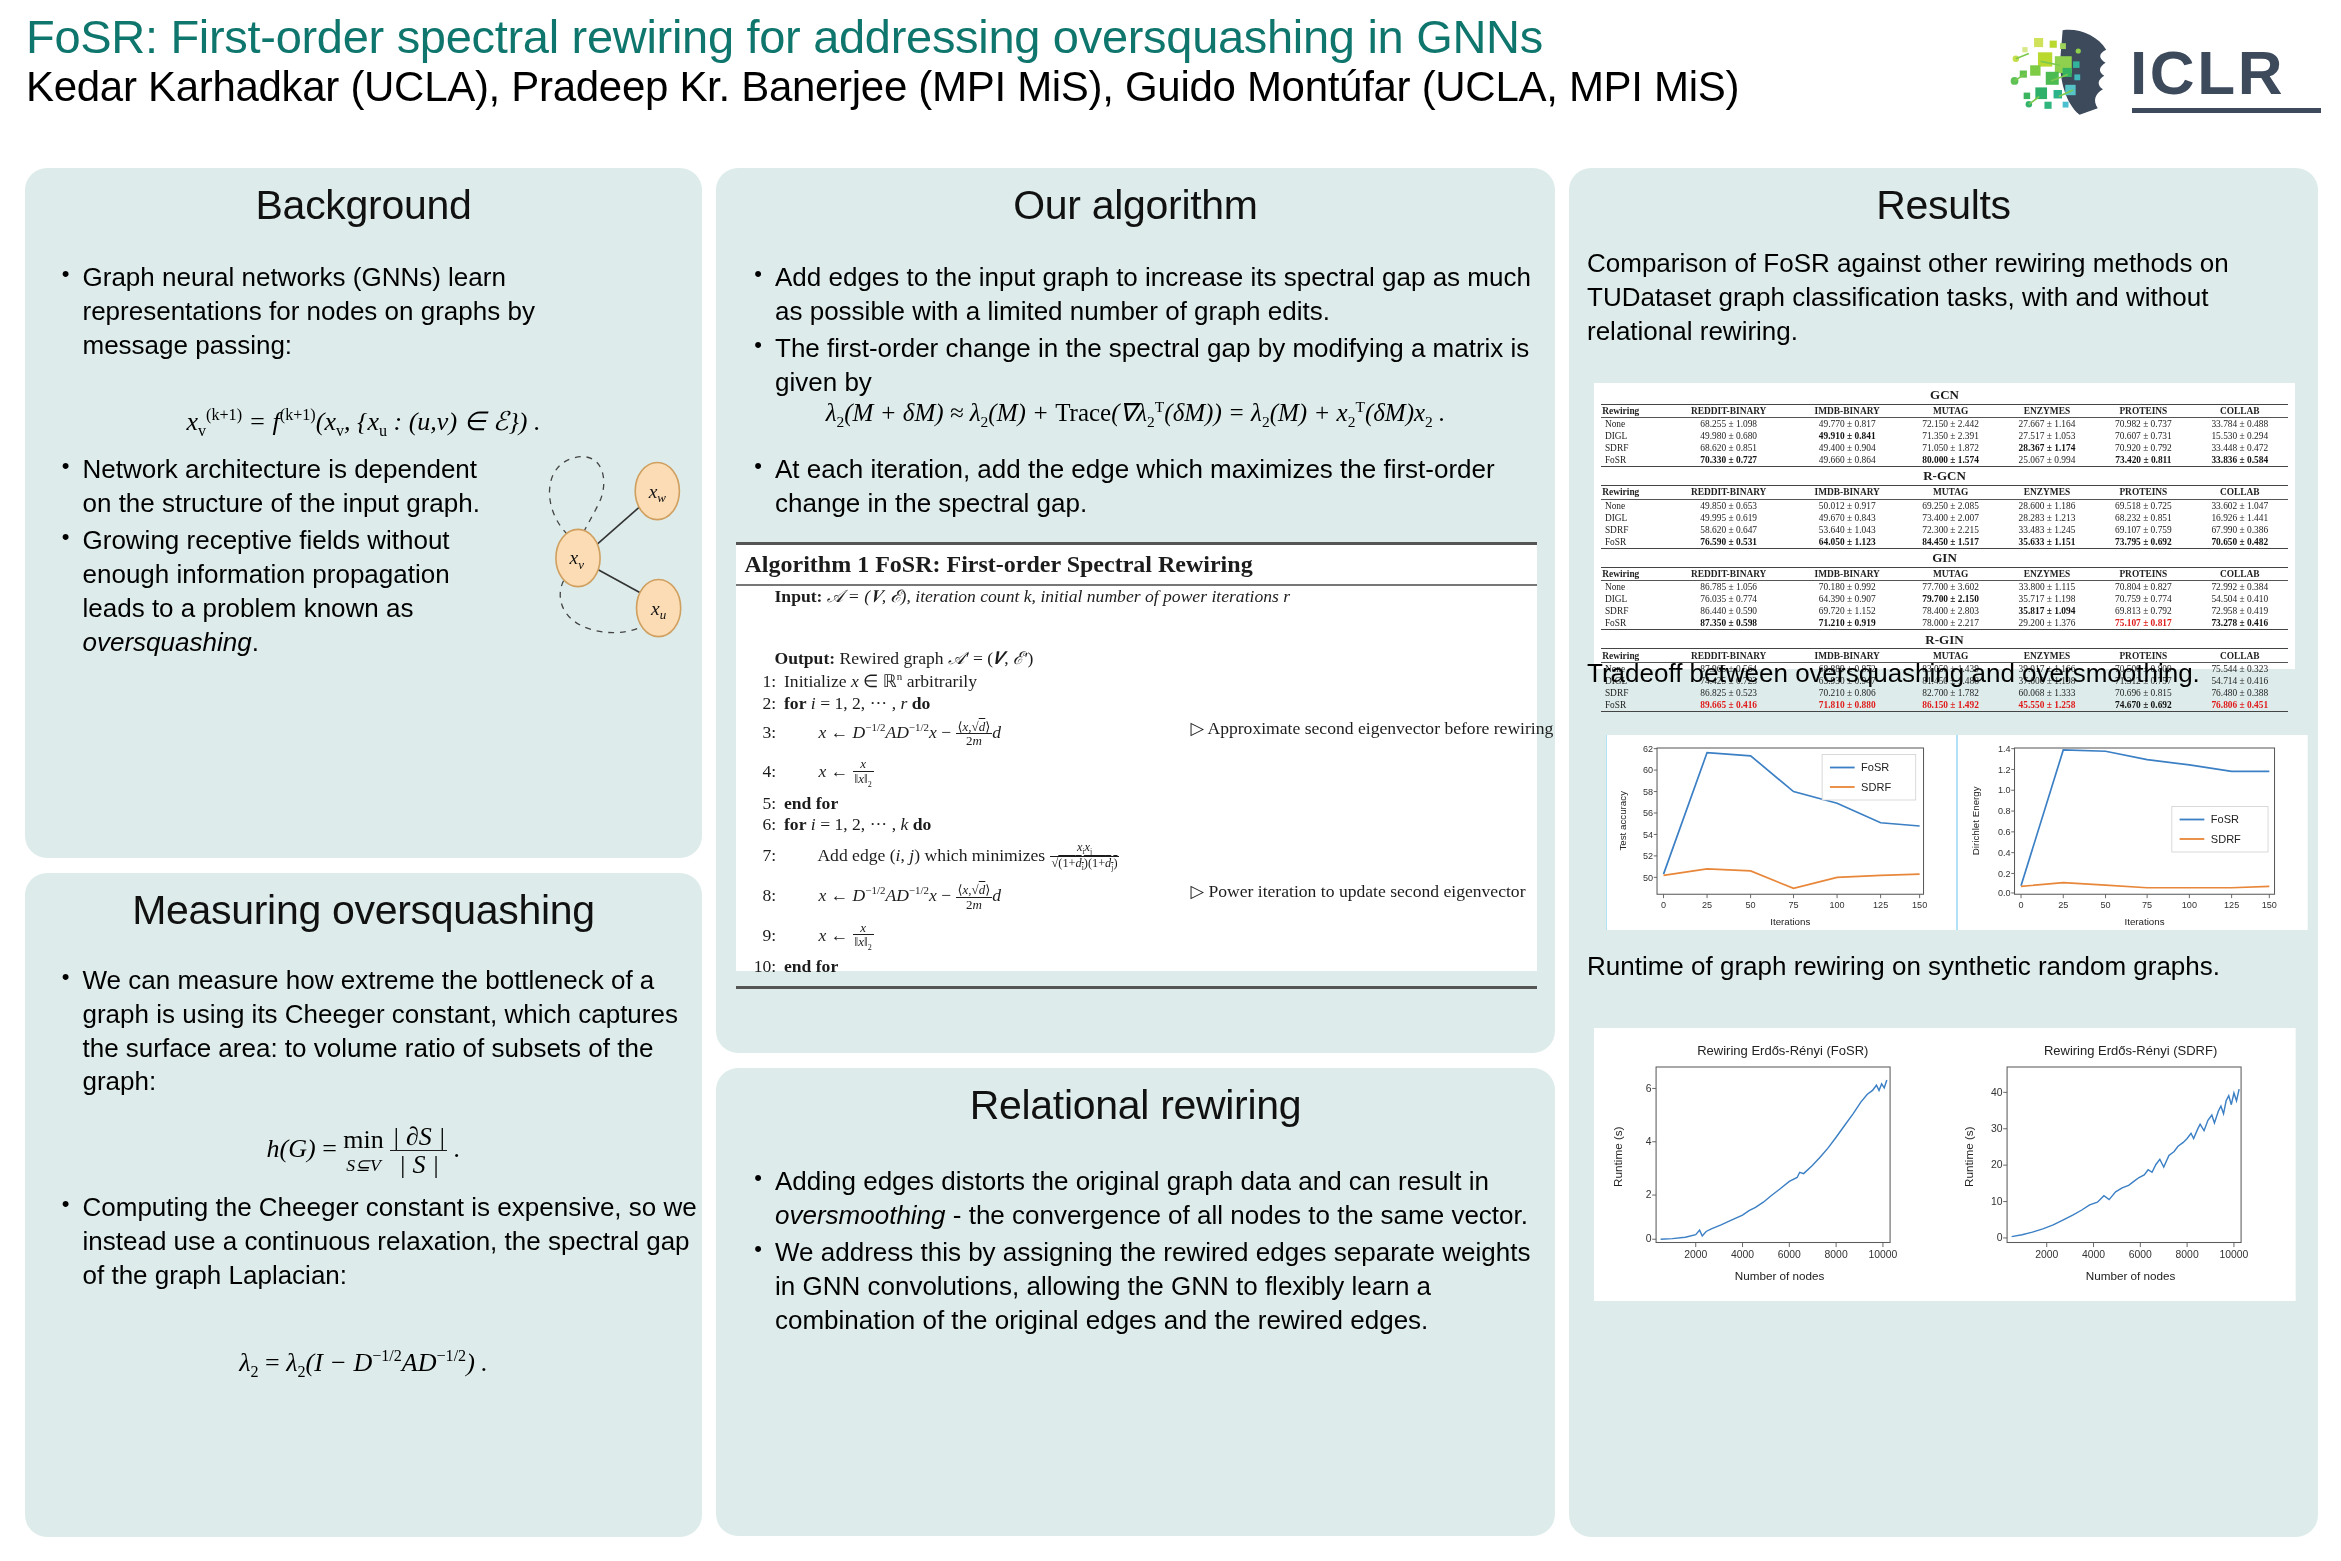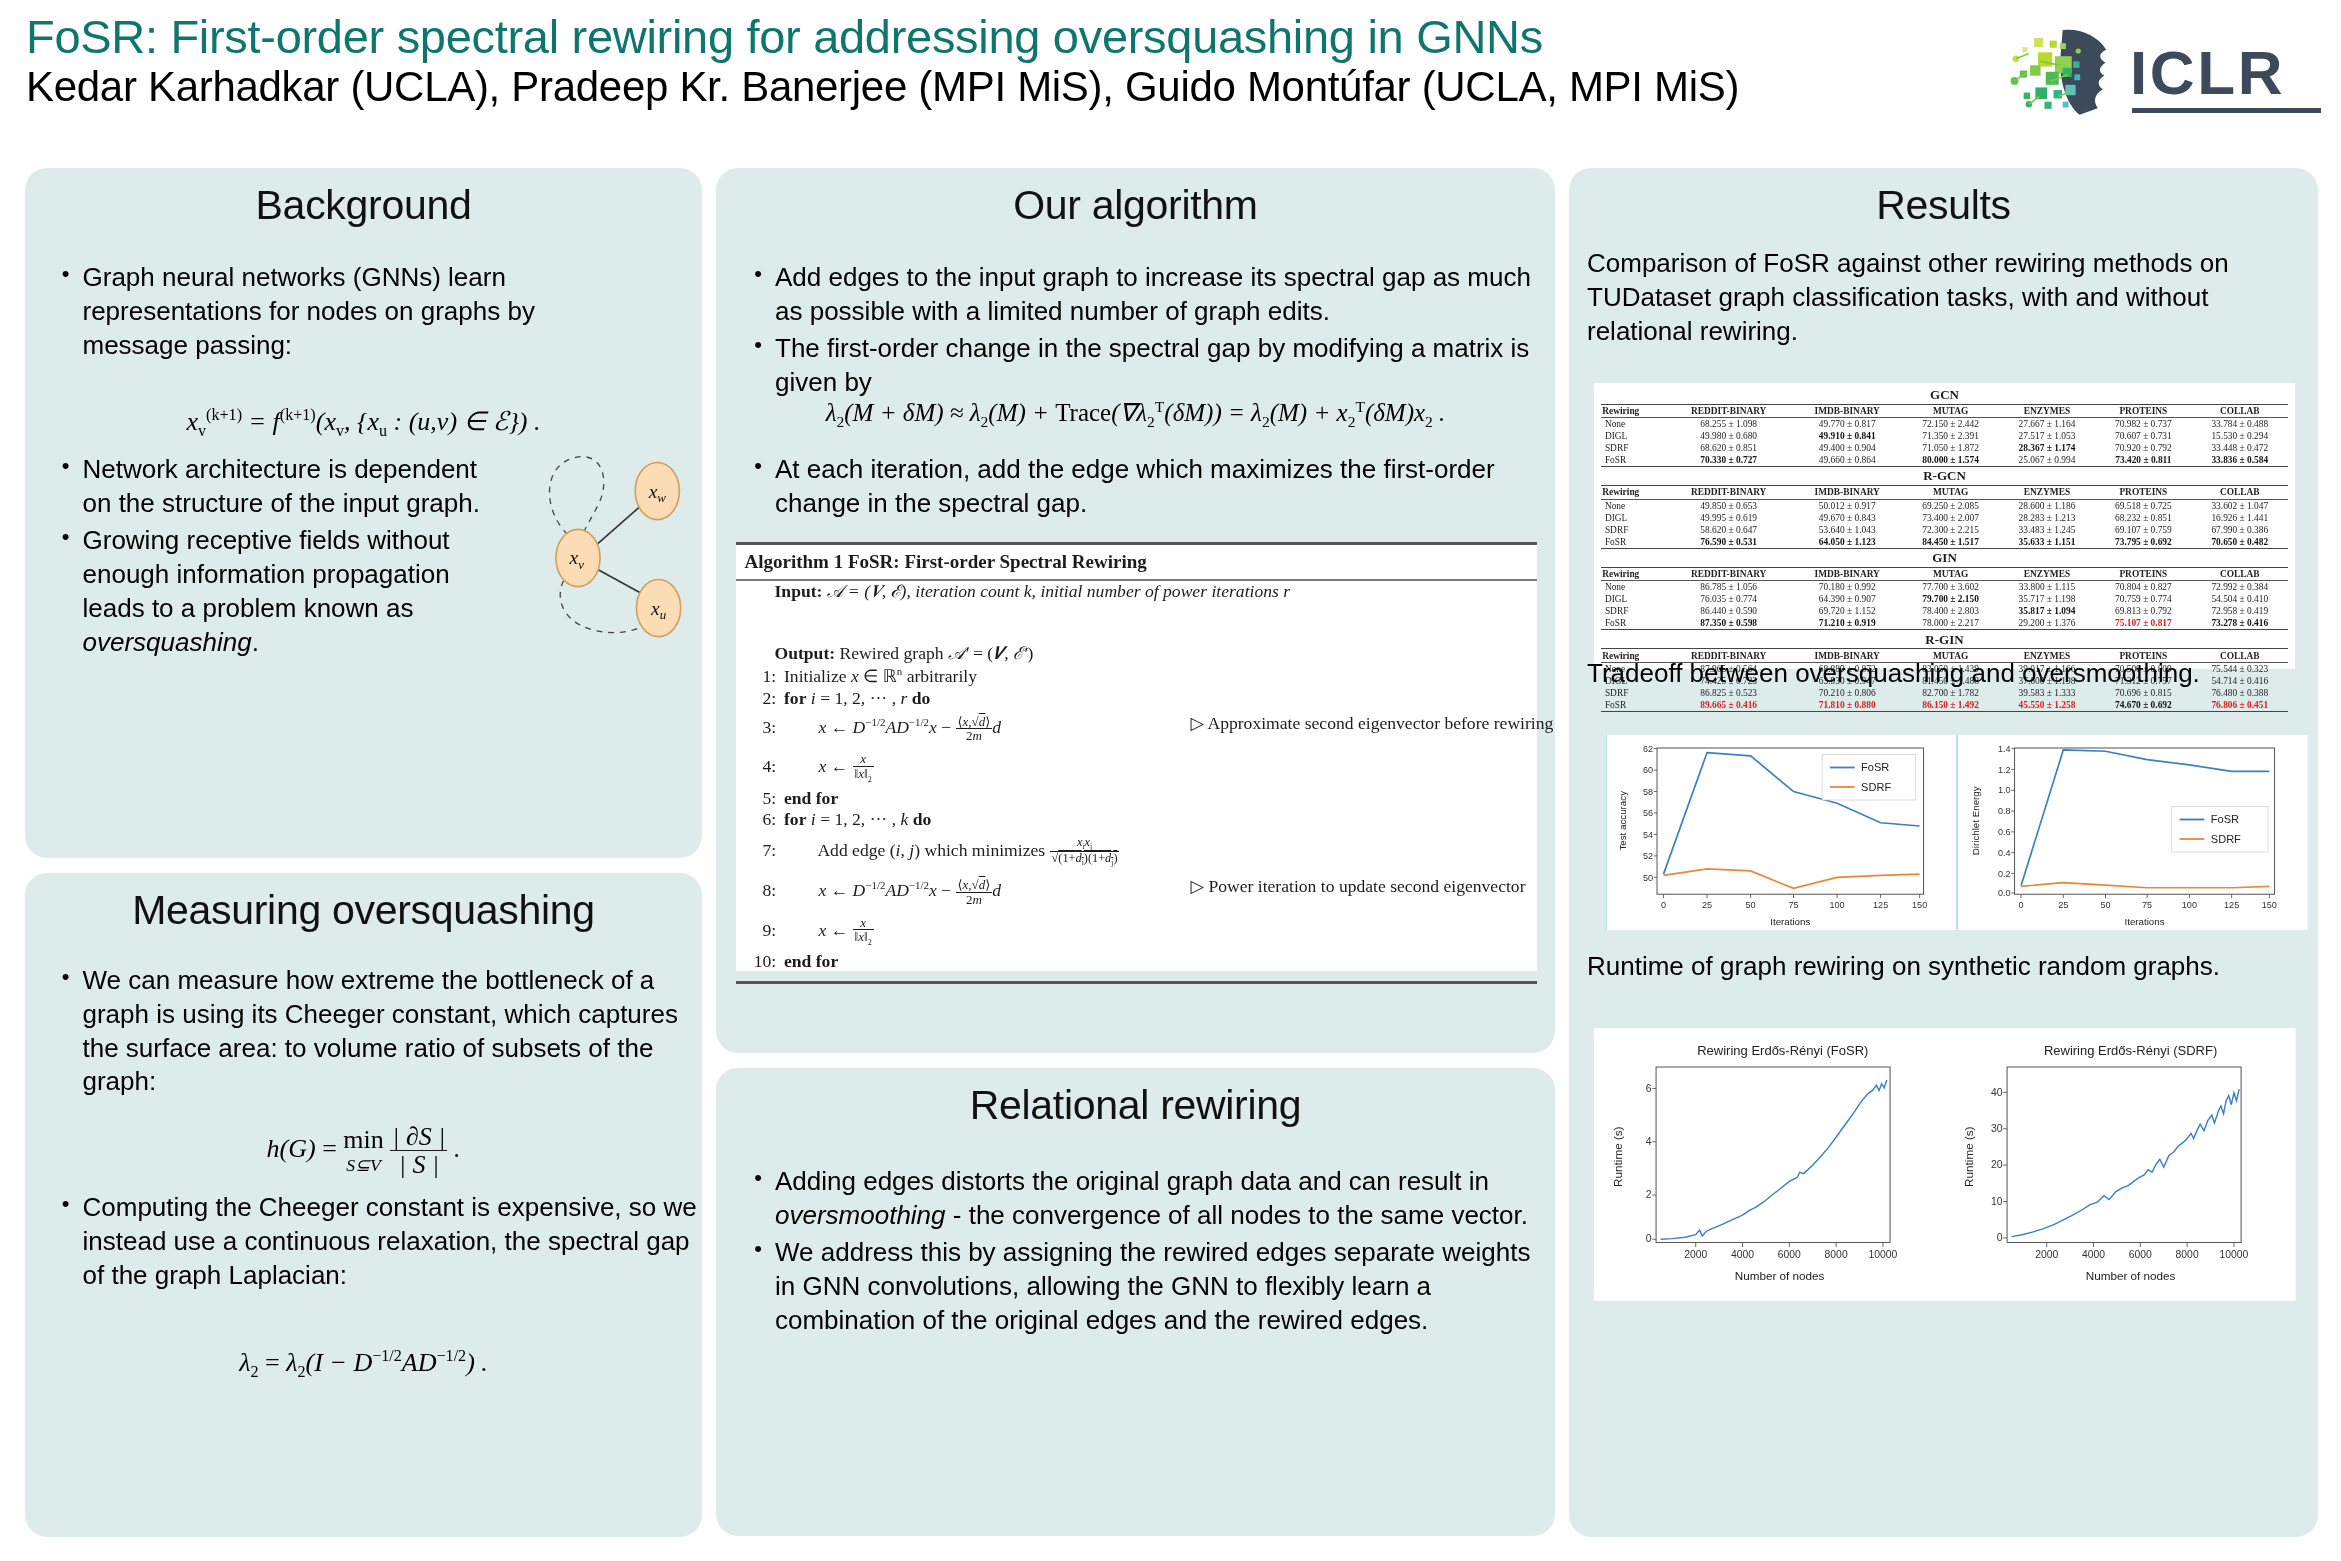--- a/index.html
+++ b/index.html
@@ -74,21 +74,21 @@
   #alg-list{position:absolute;left:21px;top:81px;width:803px;}
   #alg-eq{position:absolute;left:0;top:221px;width:839px;text-align:center;font-size:25px;}
   #alg-list2{position:absolute;left:21px;top:273px;width:803px;}
   #algbox{
     position:absolute;left:19.5px;top:374px;width:801px;height:429px;
     background:#ffffff;box-sizing:border-box;padding:0;
     font-family:"Liberation Serif", serif;
   }
   .hr-thick{height:3.3px;background:#555;margin:0;}
   .hr-thin{height:2px;background:#777;margin:0;}
-  #alg-head{font-weight:bold;font-size:19px;padding:5.9px 0 5.9px 9px;color:#1c1c1c;}
+  #alg-head{font-weight:bold;font-size:24px;padding:5.9px 0 5.9px 9px;color:#1c1c1c;}
   .alg-line{font-size:17.6px;line-height:1.0;color:#1c1c1c;padding:2px 0 2px 11.7px;
             position:relative;white-space:nowrap;}
   .alg-num{display:inline-block;width:29px;text-align:right;margin-right:7.8px;}
   .alg-ind{display:inline-block;width:30px;}
   .alg-cmt{position:absolute;left:455px;font-style:normal;}
   .bd{font-weight:bold;}
   .frac{display:inline-block;vertical-align:middle;text-align:center;font-size:0.74em;
         line-height:1.05;}
   .frac .num{display:block;border-bottom:1.3px solid #1c1c1c;padding:0 2px;}
   .frac .den{display:block;padding:0 2px;}
@@ -518,21 +518,21 @@
                 <td class="">81.450 ± 1.488</td>
                 <td class="">37.600 ± 1.198</td>
                 <td class="">71.312 ± 0.757</td>
                 <td class="">54.714 ± 0.416</td>
               </tr>
               <tr>
                 <td class="rw">SDRF</td>
                 <td class="">86.825 ± 0.523</td>
                 <td class="">70.210 ± 0.806</td>
                 <td class="">82.700 ± 1.782</td>
-                <td class="">39.583 ± 1.333</td>
+                <td class="">60.068 ± 1.333</td>
                 <td class="">70.696 ± 0.815</td>
                 <td class="">76.480 ± 0.388</td>
               </tr>
               <tr>
                 <td class="rw">FoSR</td>
                 <td class="r">89.665 ± 0.416</td>
                 <td class="r">71.810 ± 0.880</td>
                 <td class="r">86.150 ± 1.492</td>
                 <td class="r">45.550 ± 1.258</td>
                 <td class="b">74.670 ± 0.692</td>

